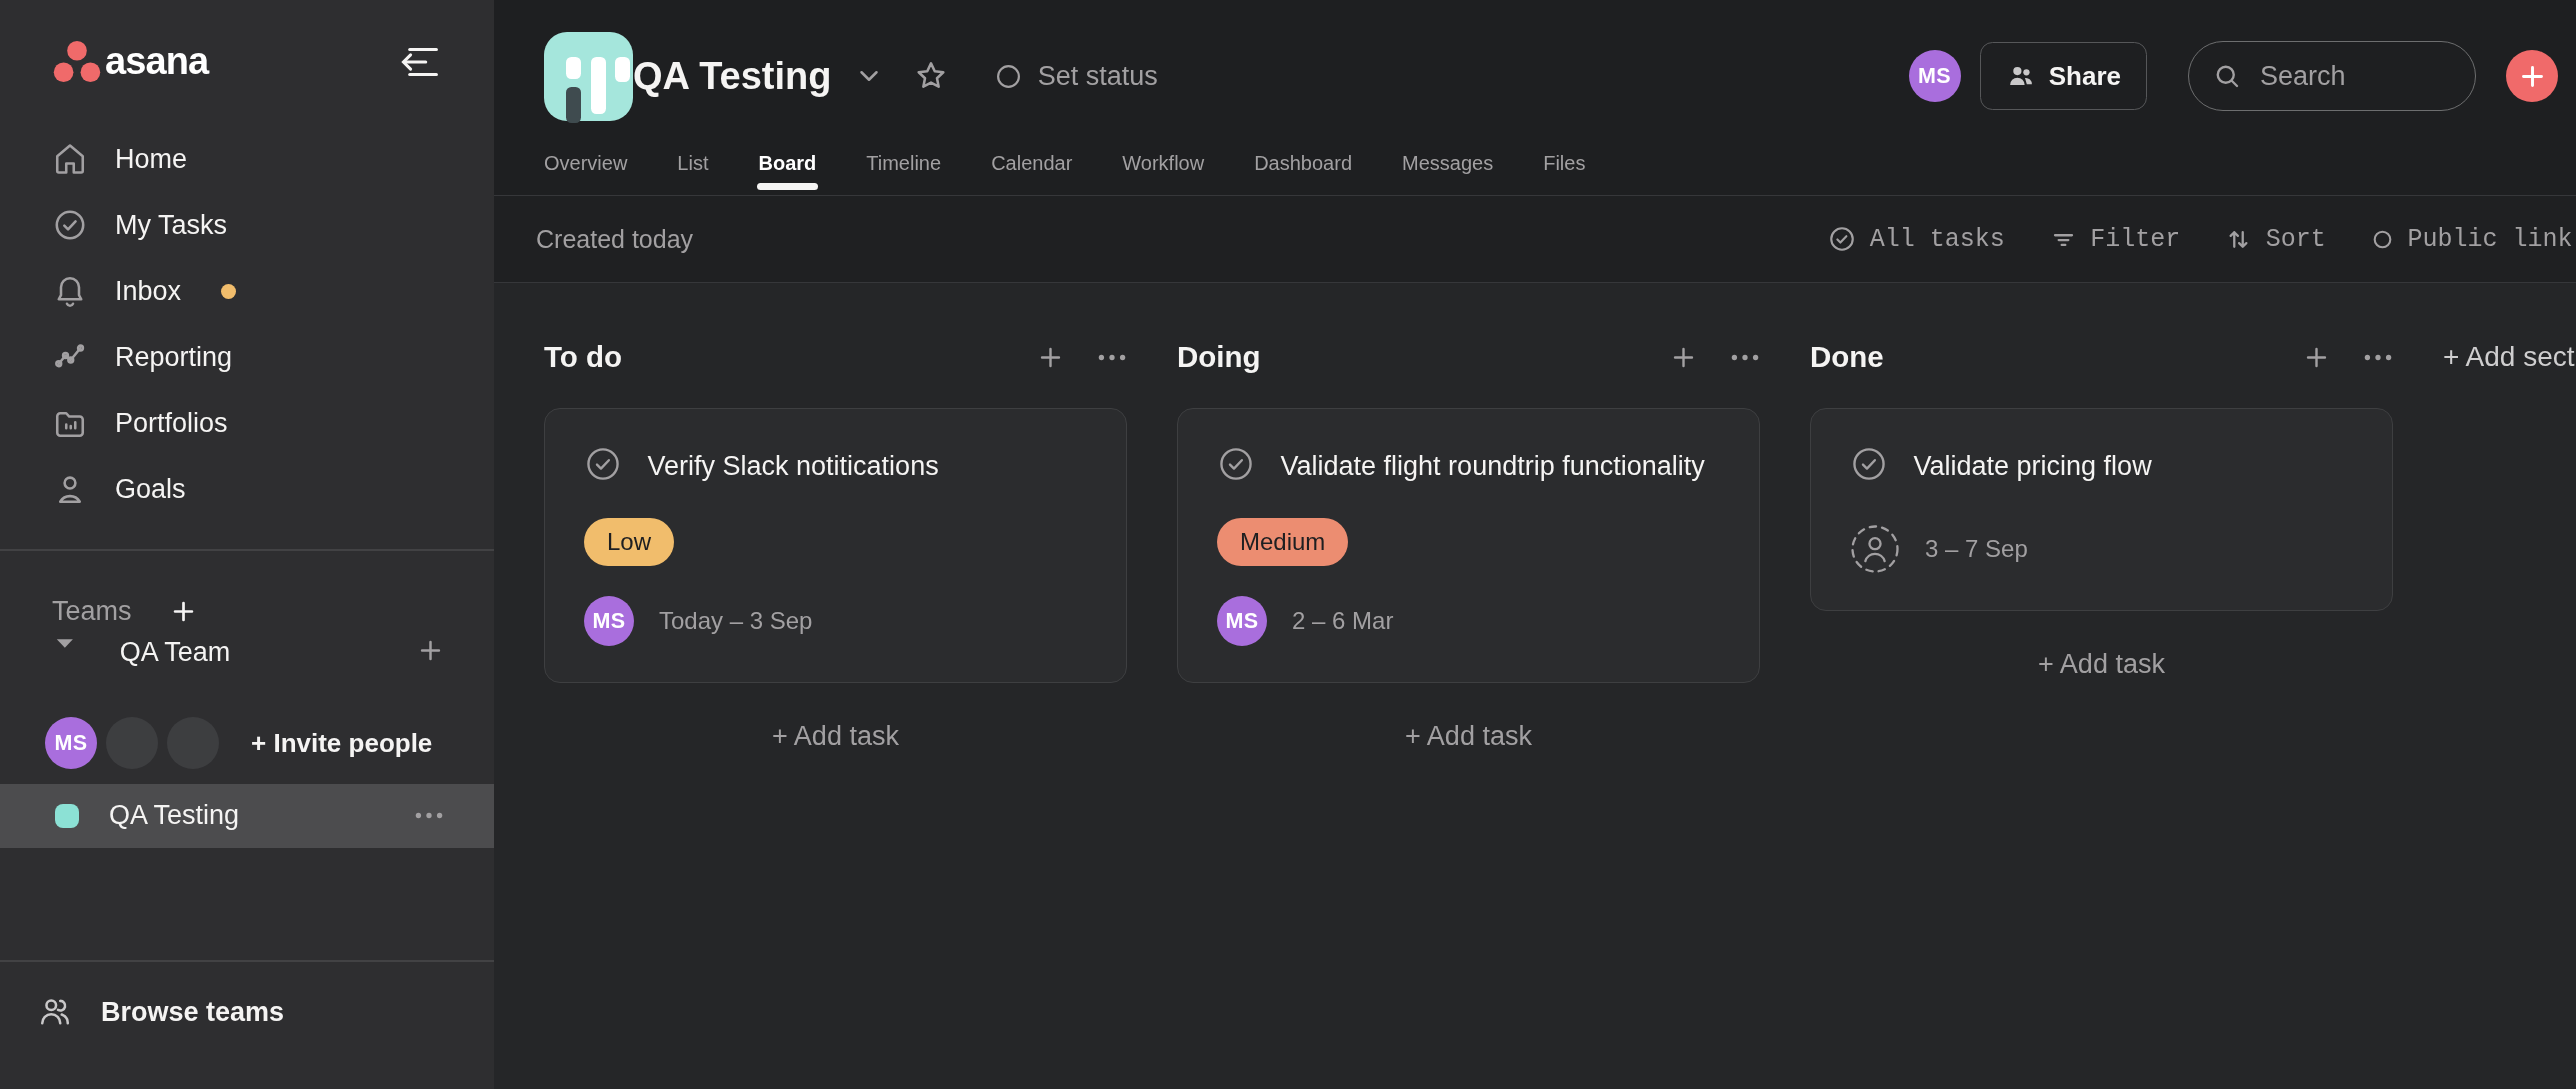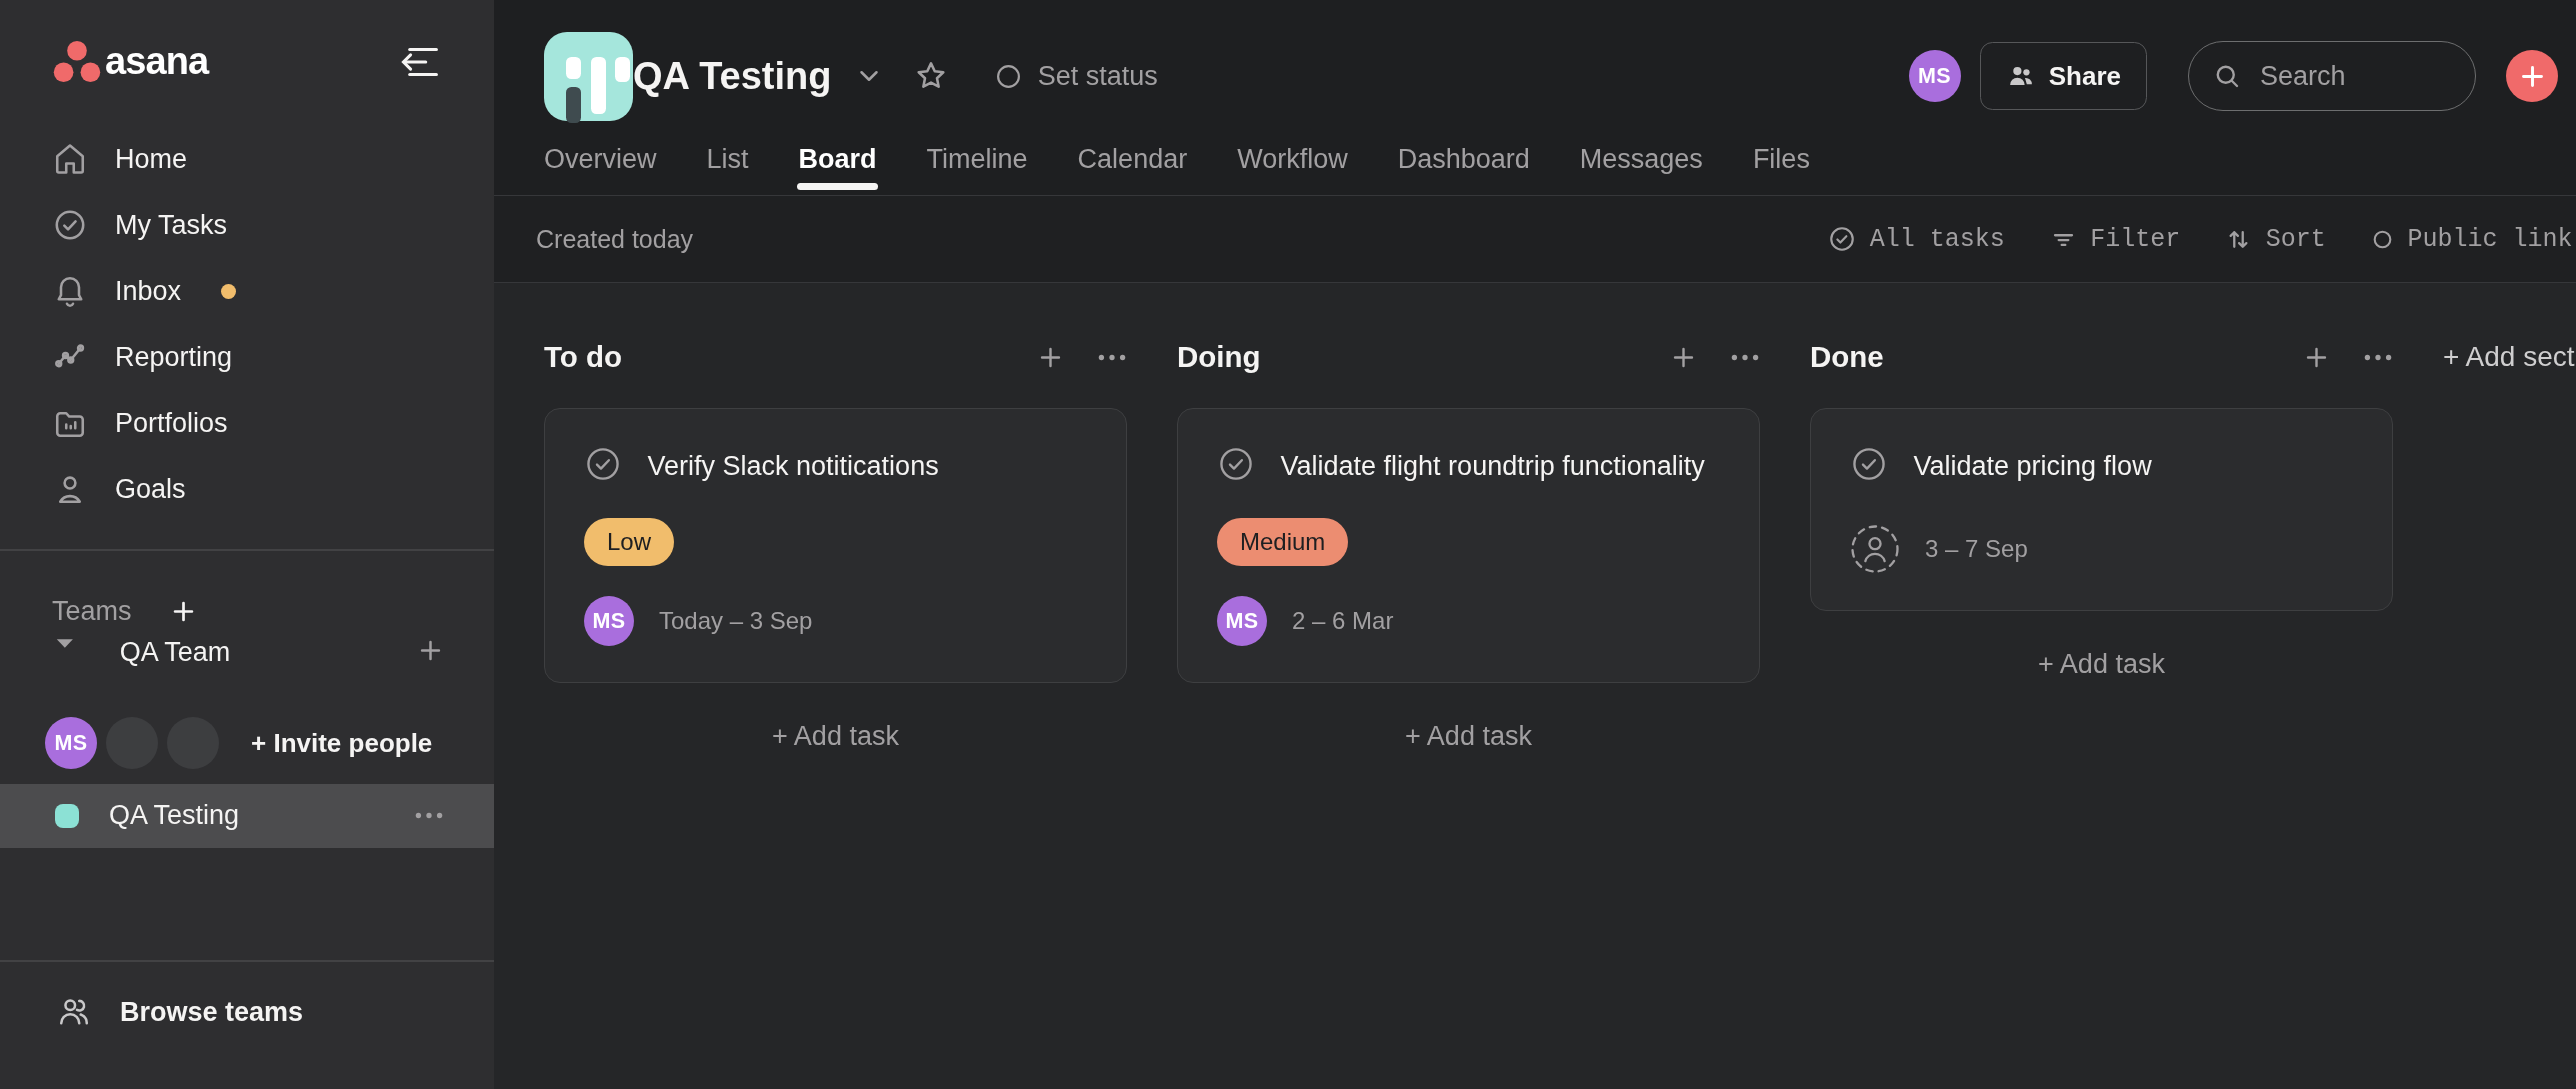--- a/index.html
+++ b/index.html
@@ -28,21 +28,21 @@
   .members-row{display:flex;align-items:center;height:81px;padding-left:45px;}
   .avatar{width:52px;height:52px;border-radius:50%;background:#a96edd;color:#fff;font-size:21.5px;font-weight:600;
           display:flex;align-items:center;justify-content:center;letter-spacing:0.4px;}
   .avatar.placeholder{background:#3d3e40;}
   .members-row .avatar{margin-right:9px;}
   .invite{font-size:26px;font-weight:600;color:#f5f4f3;margin-left:23px;cursor:pointer;}
   .project-row{display:flex;align-items:center;height:64px;background:#4c4c4e;padding:0 50px 0 55px;cursor:pointer;}
   .project-bullet{width:24px;height:24px;border-radius:8px;background:#8ce1d5;margin-right:30px;}
   .project-name{font-size:27px;color:#f5f4f3;flex:1;}
   .spacer{flex:1;}
-  .browse-row{display:flex;align-items:center;gap:27px;padding-left:55px;height:100px;margin-bottom:27px;cursor:pointer;}
+  .browse-row{display:flex;align-items:center;gap:27px;padding-left:36px;height:100px;margin-bottom:27px;cursor:pointer;}
   .browse-row .label{font-size:27px;font-weight:600;color:#f5f4f3;}
 
   
   .main{flex:1;display:flex;flex-direction:column;background:#1e1f21;min-width:0;}
   .topbar{display:flex;align-items:center;padding:23px 18px 0 50px;height:106px;}
   .proj-icon{width:89px;height:89px;border-radius:23px;background:#a5e6dc;position:relative;flex-shrink:0;}
   .proj-icon .bar{position:absolute;border-radius:5.4px;background:#ffffff;width:15px;}
   .proj-icon .b1{left:22.4px;top:25px;height:22.4px;}
   .proj-icon .b1d{left:22.4px;top:55px;height:36px;background:#3f4b4f;}
   .proj-icon .b2{left:47px;top:25px;height:57px;}
@@ -58,21 +58,21 @@
   .share-label{font-size:26px;font-weight:600;color:#f5f4f3;}
   .search-pill{display:flex;align-items:center;gap:16px;border:1.8px solid #6d6e6f;border-radius:38px;height:70px;
                width:288px;box-sizing:border-box;padding:0 23px;margin-left:41px;cursor:text;}
   .search-pill input{background:transparent;border:none;outline:none;color:#f5f4f3;font-size:27px;width:179px;
                      font-family:"Liberation Sans",sans-serif;}
   .search-pill input::placeholder{color:#a2a0a2;}
   .omni-btn{width:52px;height:52px;border-radius:50%;background:#f06a6a;display:flex;align-items:center;
             justify-content:center;margin-left:30px;cursor:pointer;}
 
   .tabs{display:flex;align-items:flex-end;gap:50px;padding-left:50px;height:66px;}
-  .tab{font-size:27px;color:#a2a0a2;padding-bottom:19.7px;position:relative;cursor:pointer;white-space:nowrap;margin-top:42px;}
+  .tab{font-size:20px;color:#a2a0a2;padding-bottom:19.7px;position:relative;cursor:pointer;white-space:nowrap;margin-top:42px;}
   .tab.active{color:#ffffff;font-weight:600;}
   .tab.active::after{content:"";position:absolute;left:-1.8px;right:-1.8px;bottom:5.4px;height:6.3px;border-radius:3.6px;background:#f5f4f3;}
 
   .toolbar{height:86px;border-top:1.8px solid #36373a;border-bottom:1.8px solid #36373a;display:flex;align-items:center;
            padding-left:42px;background:#1f2022;}
   .toolbar-left{font-size:25px;color:#a2a0a2;}
   .toolbar-right{margin-left:auto;display:flex;align-items:center;gap:44px;padding-right:3.6px;font-family:Liberation Mono, monospace;}
   .tool-btn{display:flex;align-items:center;gap:12.5px;color:#a2a0a2;font-size:25px;font-weight:500;cursor:pointer;white-space:nowrap;}
 
   

